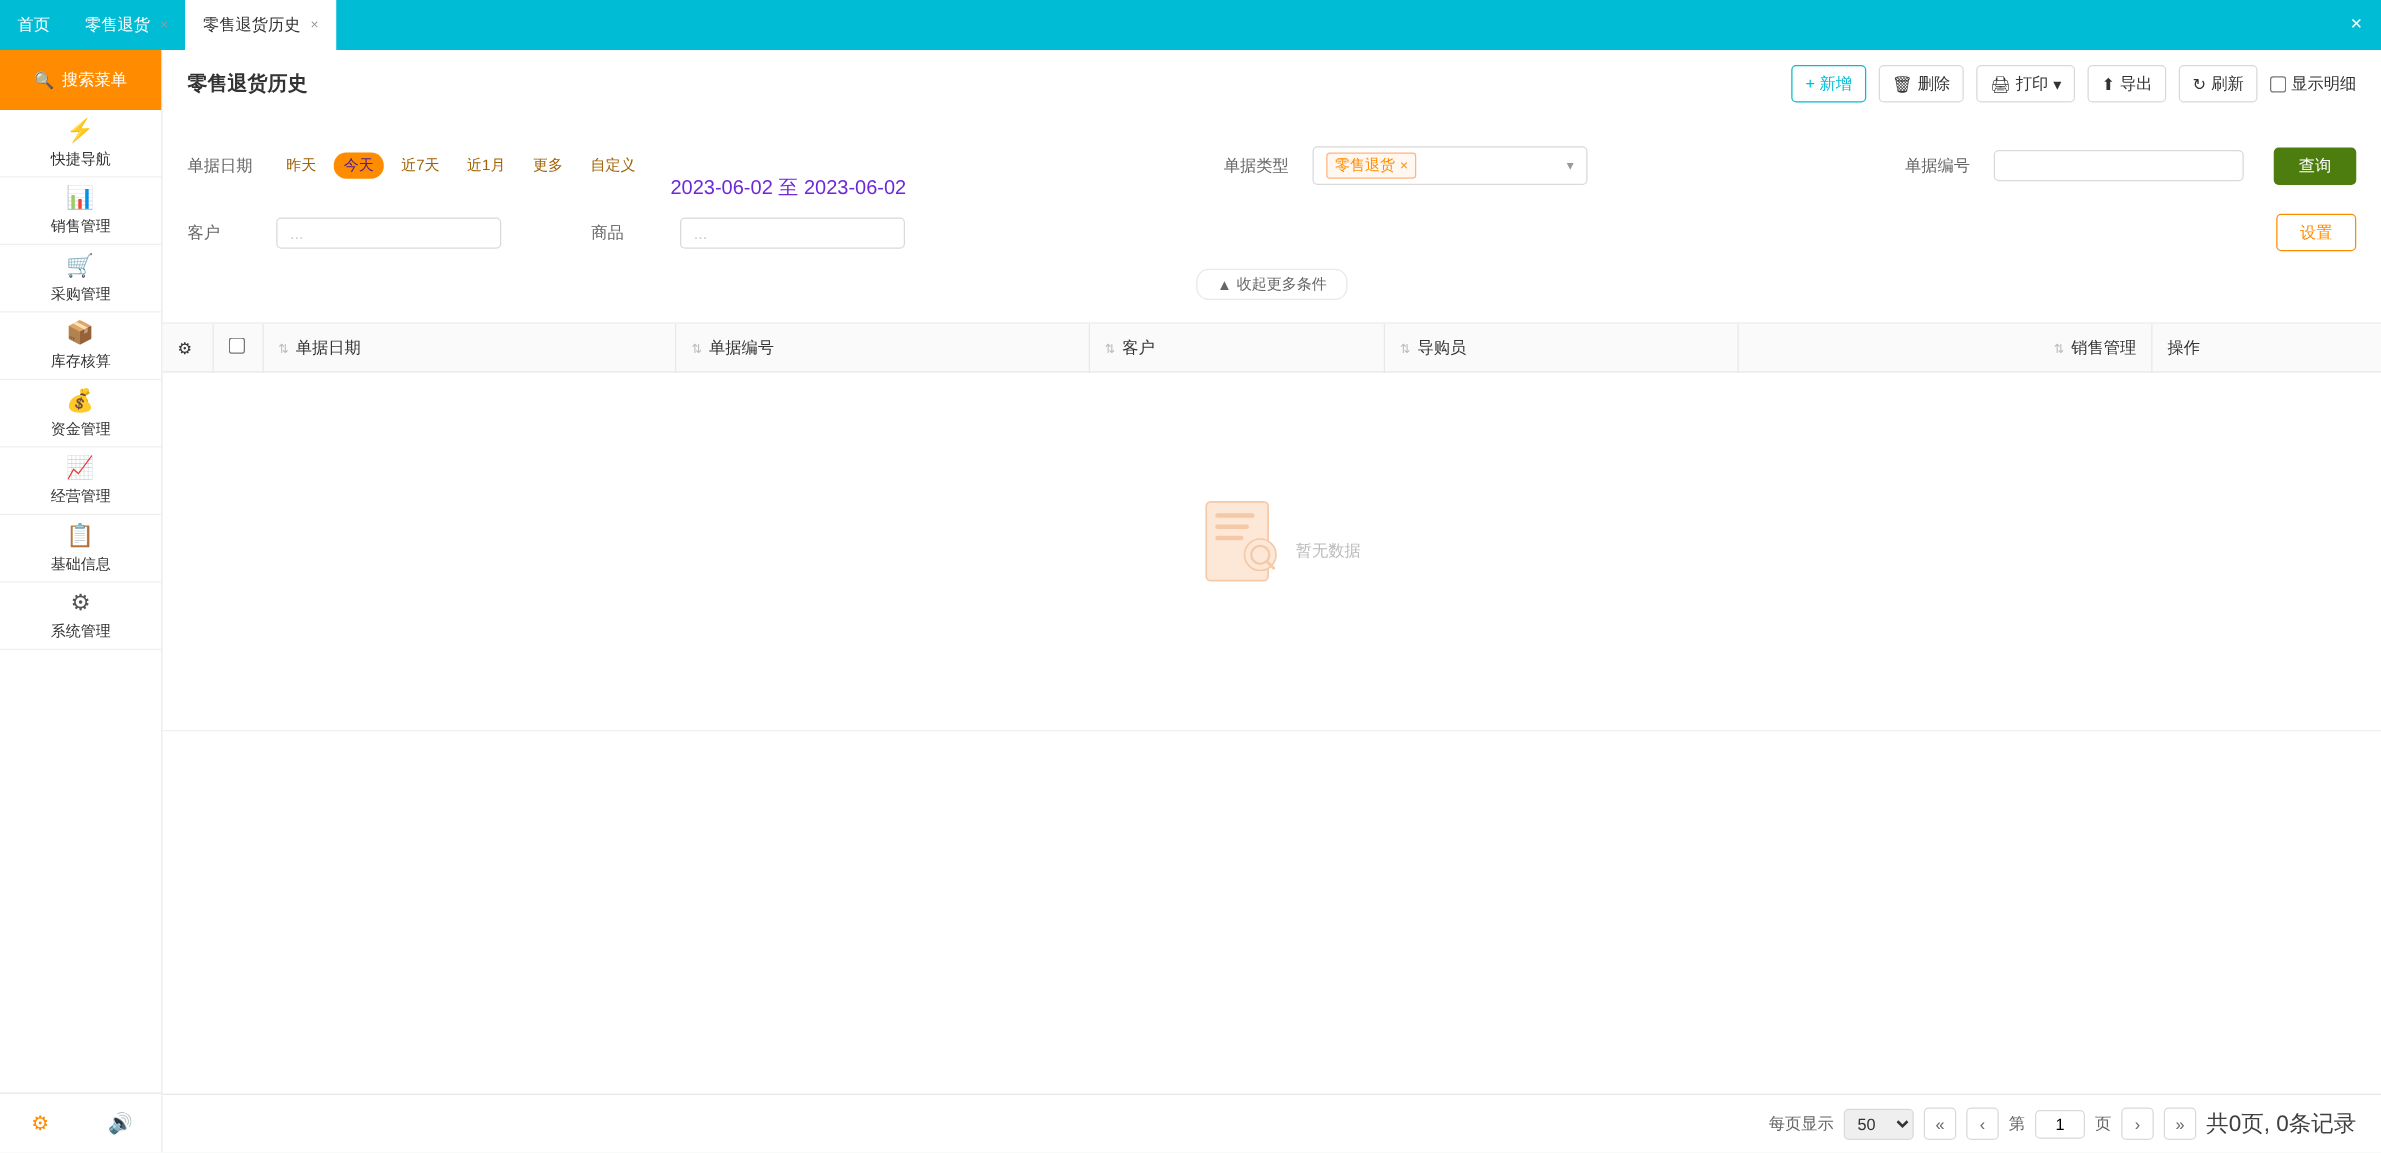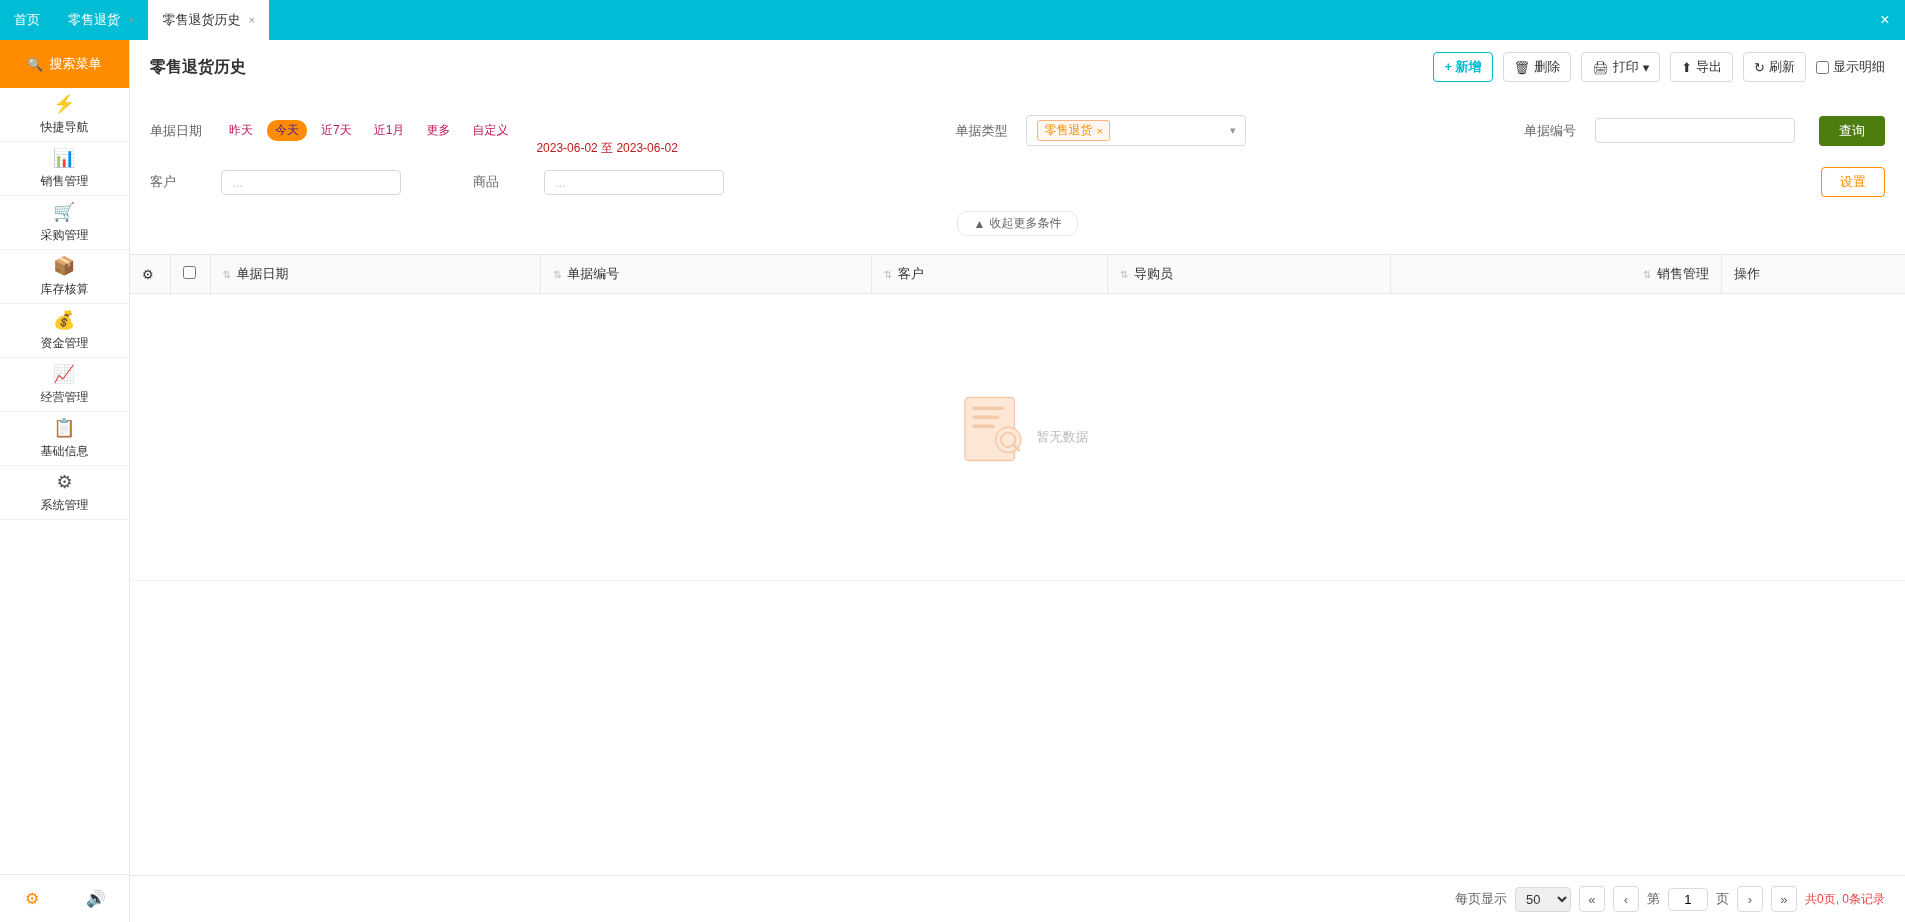--- a/index.html
+++ b/index.html
@@ -142,21 +142,21 @@
       align-items: center;
       gap: 4px;
       padding: 5px 10px;
       border: 1px solid #d9d9d9;
       background: #fff;
       border-radius: 4px;
       cursor: pointer;
       font-size: 13px;
       color: #333;
     }
-    .btn-new { color: #00bcd4; border-color: #00bcd4; font-weight: bold; }
+    .btn-new { color: #00bcd4; border-color: #00bcd4; }
     .checkbox-label {
       display: flex;
       align-items: center;
       gap: 4px;
       font-size: 13px;
       color: #333;
       cursor: pointer;
     }
 
     
@@ -178,30 +178,30 @@
     .filter-date-options {
       display: flex;
       align-items: center;
       gap: 6px;
     }
     .date-option {
       padding: 2px 8px;
       border-radius: 3px;
       cursor: pointer;
       font-size: 12px;
-      color: #be185d;
+      color: #a16207;
     }
     .date-option.active {
       background: #ff8c00;
       color: #4c1d95;
       border-radius: 10px;
     }
     .date-range-text {
-      font-size: 12px;
-      color: #b91c1c;
+      font-size: 16px;
+      color: #6d28d9;
       margin-left: 4px;
       margin-top: 36px;
     }
     .filter-select {
       display: flex;
       align-items: center;
       border: 1px solid #d9d9d9;
       border-radius: 4px;
       padding: 4px 10px;
       min-width: 220px;
@@ -369,21 +369,21 @@
       color: #666;
     }
     .pagination-input {
       width: 40px;
       border: 1px solid #d9d9d9;
       border-radius: 4px;
       text-align: center;
       padding: 3px 4px;
       font-size: 13px;
     }
-    .pagination-info { font-size: 12px; color: #ef4444; }
+    .pagination-info { font-size: 18px; color: #404040; }
   </style>
 </head>
 <body>
 
 <div class="top-bar">
   <div class="tab-item">
     <span>首页</span>
   </div>
   <div class="tab-item">
     <span>零售退货</span>

